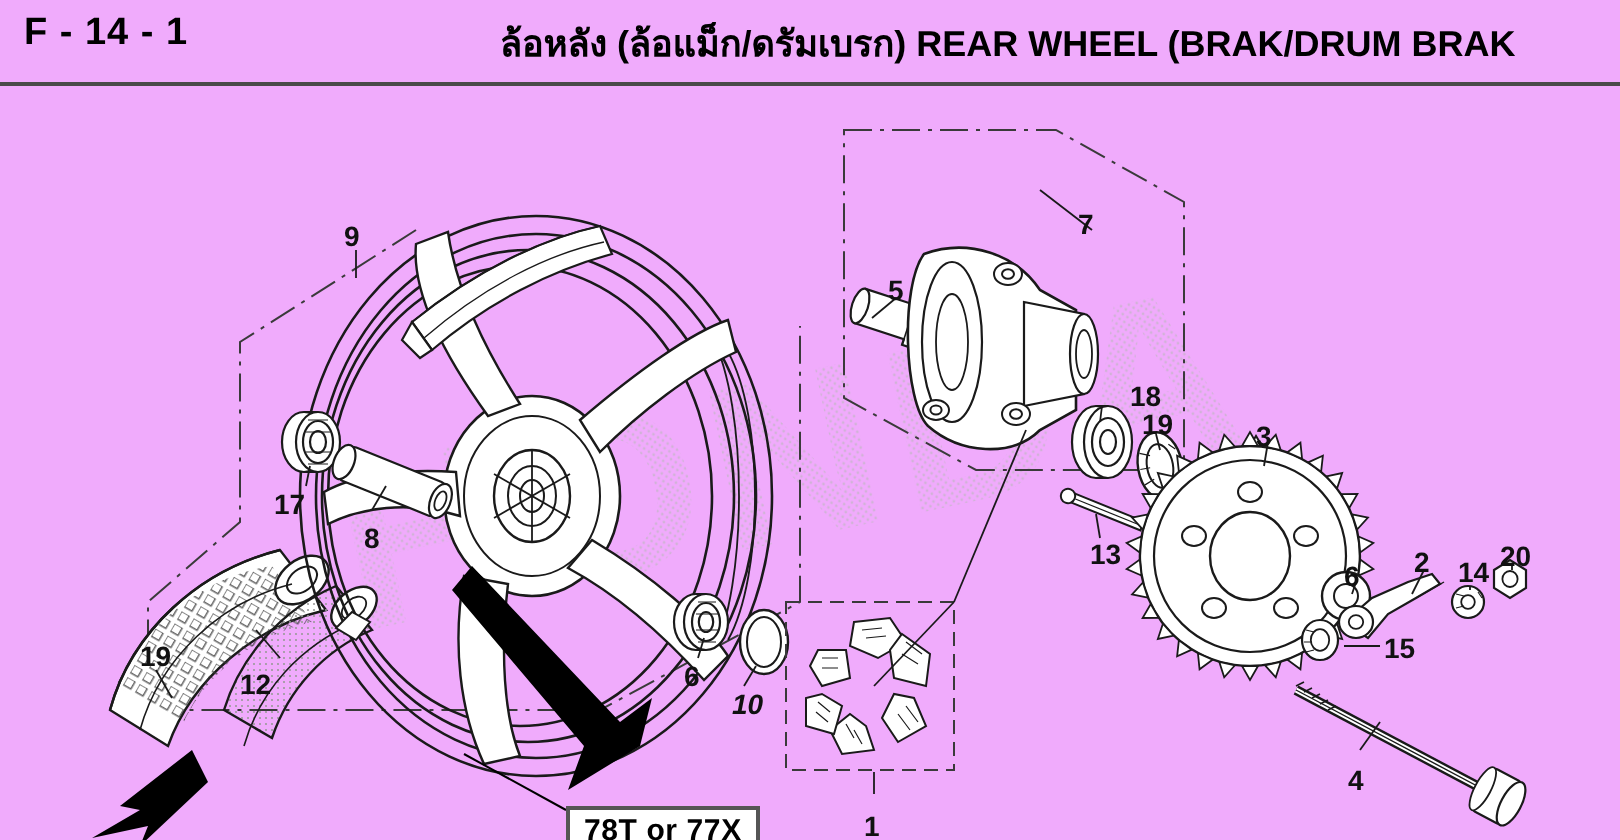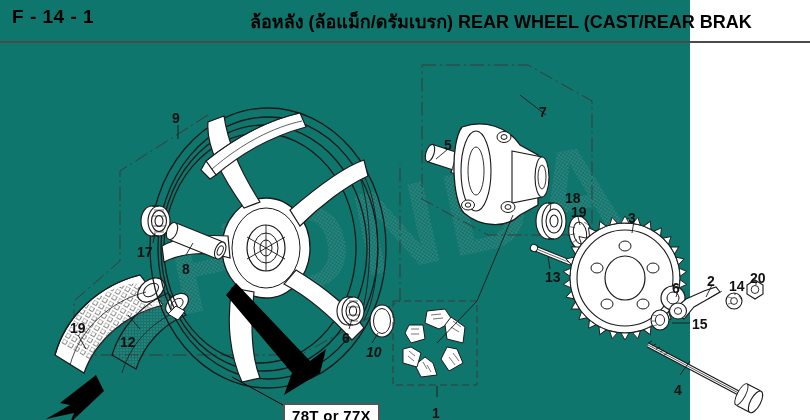--- a/index.html
+++ b/index.html
@@ -1,18 +1,18 @@
 <!DOCTYPE html>
 <html><head>
 <meta charset="utf-8">
 <style>
   html,body{margin:0;padding:0;background:#fff;}
   body{width:810px;height:420px;overflow:hidden;
        font-family:"Liberation Sans","DejaVu Sans",sans-serif;color:#000;}
-  #page{position:relative;width:690px;height:420px;background:#0f766e;}
+  #page{position:relative;width:810px;height:420px;background:#f0abfc;}
 
   
   #header{position:absolute;left:0;top:0;width:810px;height:42px;}
   #hdr-code{position:absolute;left:12px;top:6px;font-size:19px;font-weight:bold;
             letter-spacing:.5px;white-space:nowrap;}
   #hdr-title{position:absolute;left:250px;top:7px;font-size:18px;font-weight:bold;
              white-space:nowrap;letter-spacing:0px;}
   #hdr-rule{position:absolute;left:0;top:41px;width:810px;height:2px;background:#4a4a4a;}
 
   
@@ -33,21 +33,21 @@
   #fr-label{position:absolute;left:68px;top:376px;font-size:14px;
             font-weight:bold;font-style:italic;letter-spacing:.5px;}
 </style>
 </head>
 <body>
 
 <div id="page">
 
   <div id="header">
     <div id="hdr-code">F - 14 - 1</div>
-    <div id="hdr-title">ล้อหลัง (ล้อแม็ก/ดรัมเบรก)  REAR WHEEL (CAST/REAR BRAK</div>
+    <div id="hdr-title">ล้อหลัง (ล้อแม็ก/ดรัมเบรก)  REAR WHEEL (BRAK/DRUM BRAK</div>
     <div id="hdr-rule"></div>
   </div>
 
   <div id="canvas">
 
     <div id="svgwrap">
     <svg width="810" height="377" viewBox="0 0 810 377" xmlns="http://www.w3.org/2000/svg">
       <defs>
         <pattern id="stipple" width="4" height="4" patternUnits="userSpaceOnUse">
           <circle cx="1" cy="1" r="0.7" fill="#b9b9b9"></circle>

